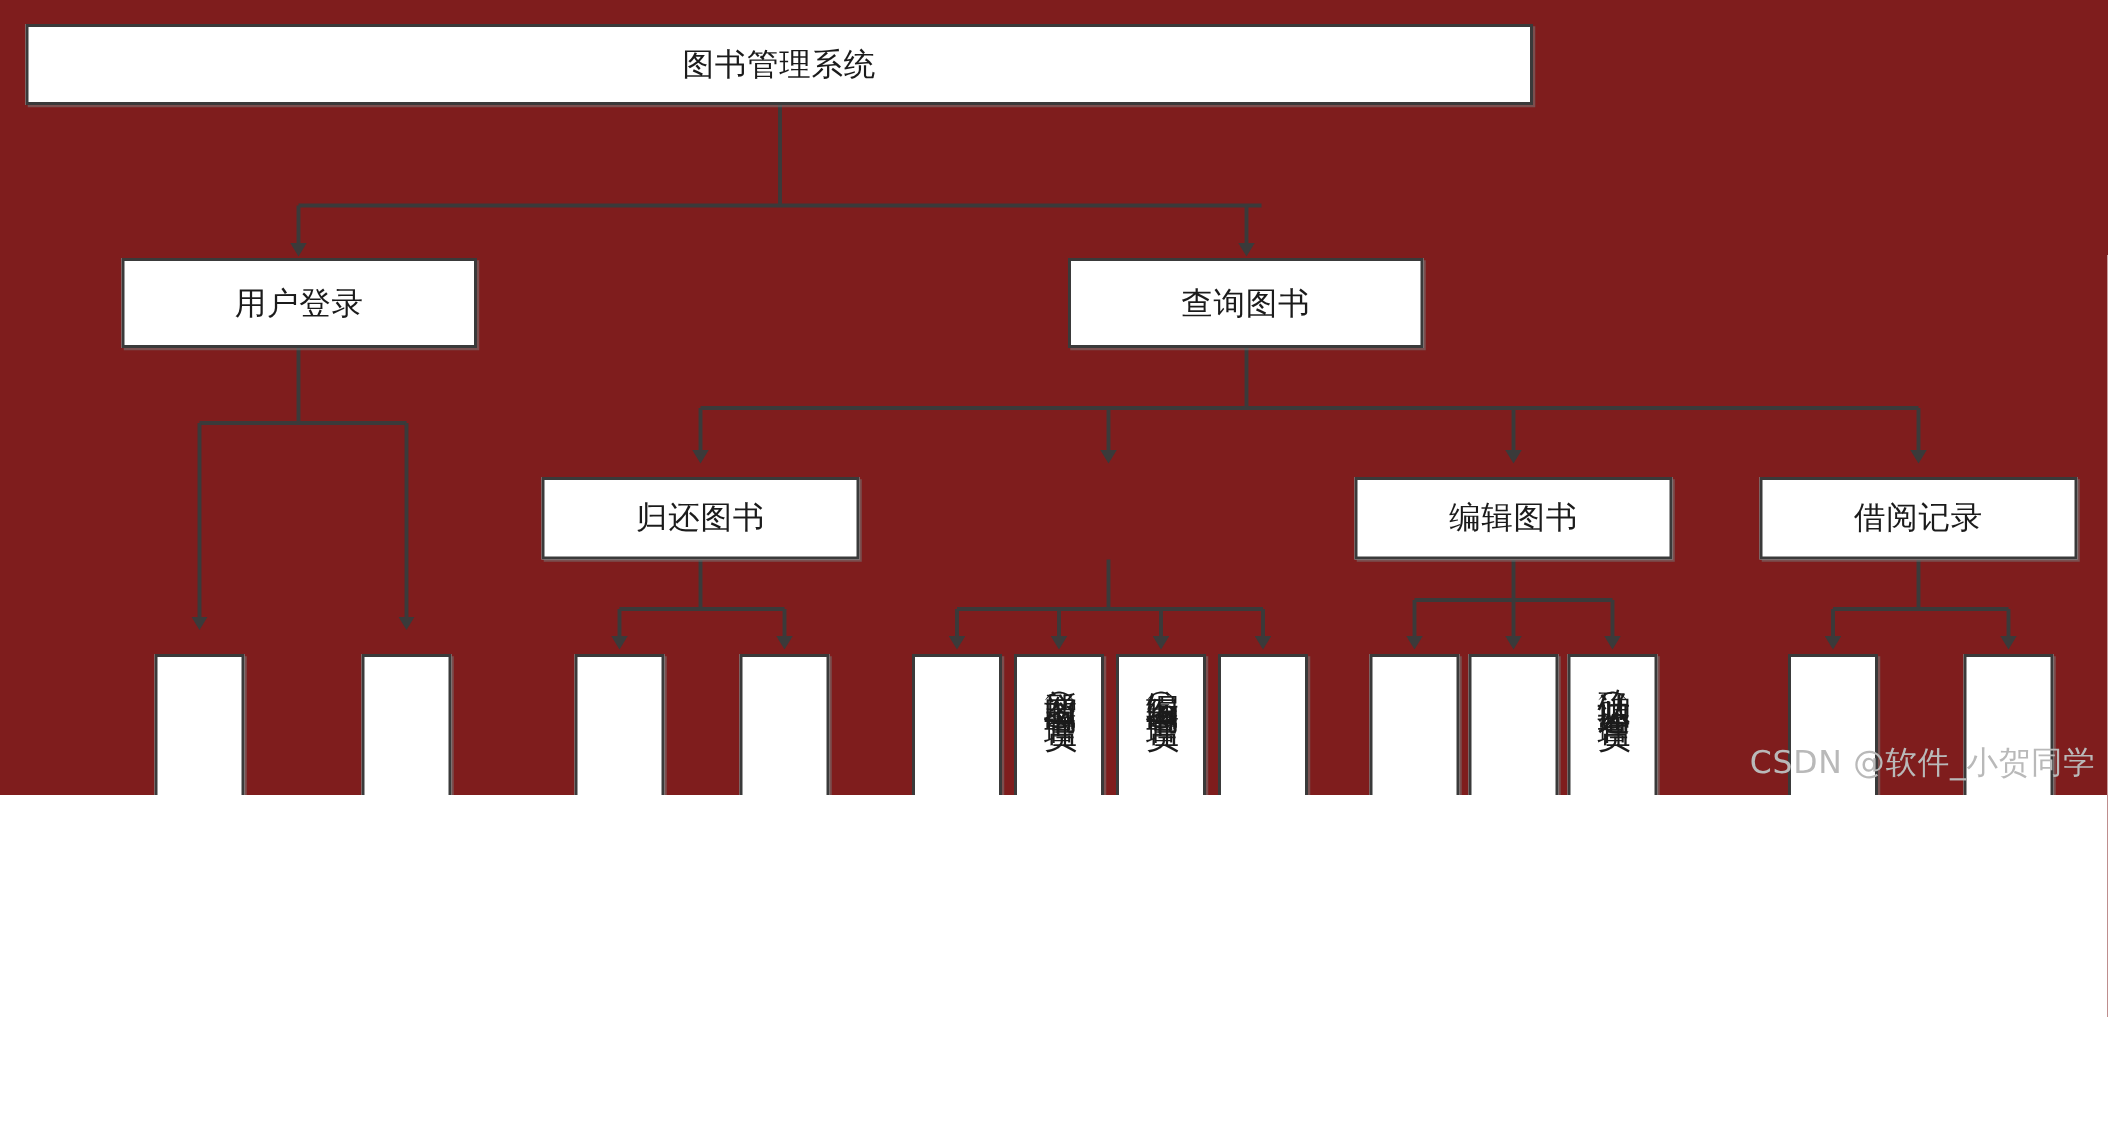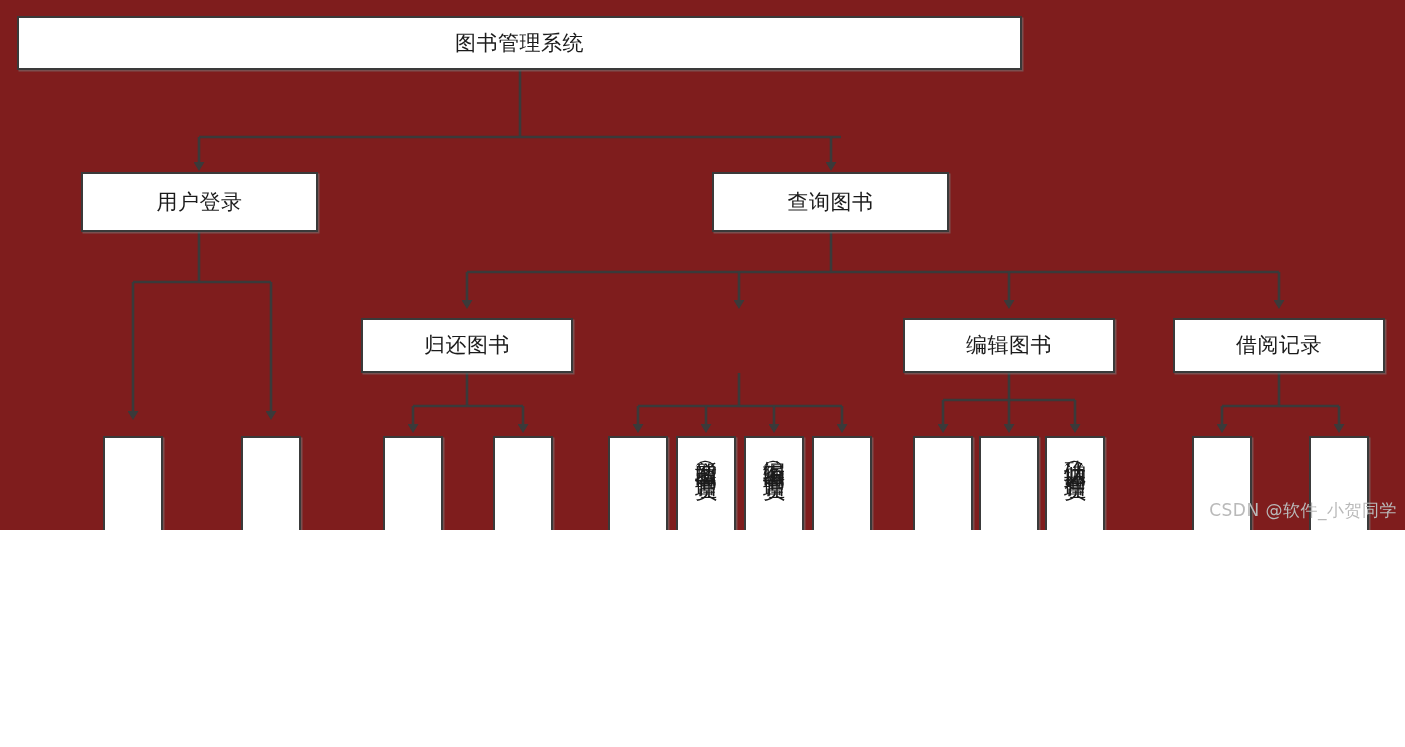--- a/index.html
+++ b/index.html
@@ -58,21 +58,21 @@
     text-orientation: upright;
     letter-spacing: 3px;
     line-height: 1;
     white-space: nowrap;
   }
   #watermark {
     position: absolute;
     right: 8px;
     bottom: 8px;
     color: #b9b9b9;
-    font-size: 17px;
+    font-size: 21px;
     letter-spacing: 0.5px;
     z-index: 6;
     white-space: nowrap;
   }
 </style>
 </head>
 <body>
 
 <div id="canvas">
 

